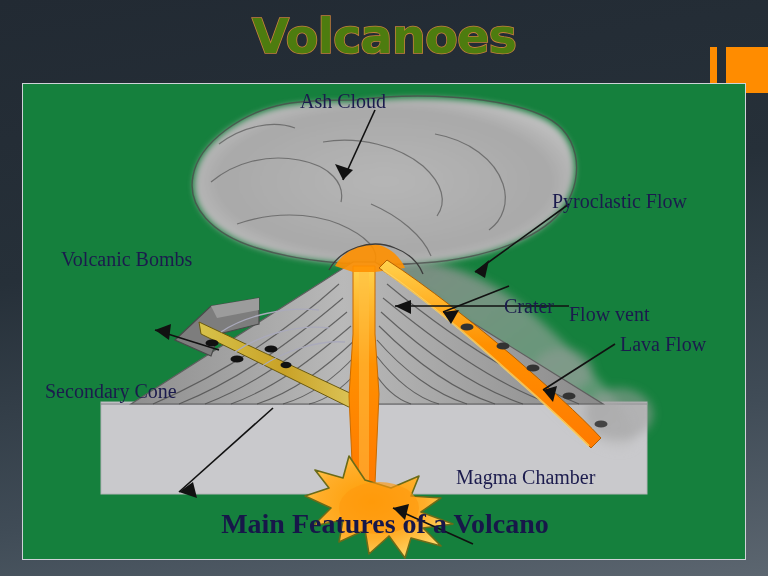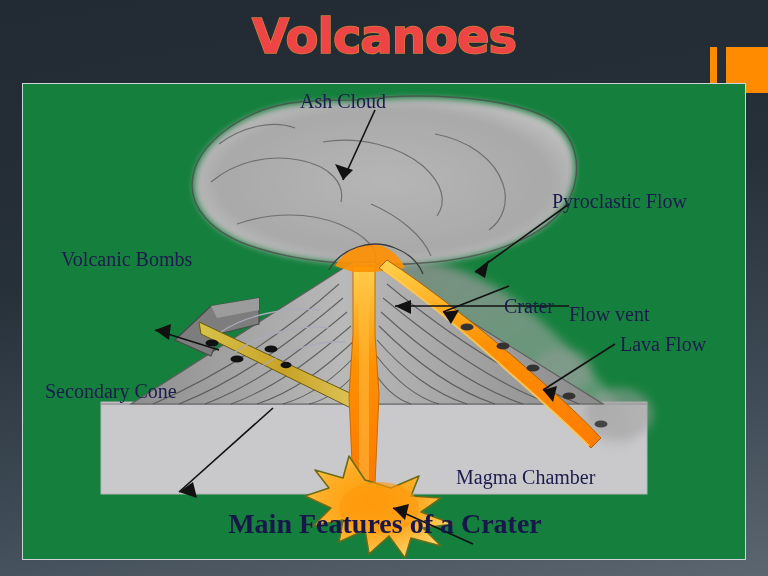--- a/index.html
+++ b/index.html
@@ -20,21 +20,21 @@
     position:absolute; left:726px; top:47px; width:42px; height:46px;
     background:#ff8c00;
   }
 
   
   .slide-title{
     position:absolute; left:0; top:10px; width:768px;
     text-align:center;
     font-family:"DejaVu Sans", sans-serif;
     font-weight:bold; font-size:48px; letter-spacing:-1px;
-    color:#ef4444;
+    color:#4d7c0f;
     -webkit-text-stroke:1.6px #c8803c;
     paint-order:stroke fill;
     line-height:1.1;
   }
 
   
   .panel{
     position:absolute; left:22px; top:83px; width:724px; height:477px;
     background:#15803d;
     border:1px solid #cfd3d8;
@@ -249,16 +249,16 @@
 
     <div class="lbl lbl-ash" style="left:277px;top:7px;">Ash Cloud</div>
     <div class="lbl lbl-pyro" style="left:529px;top:107px;">Pyroclastic Flow</div>
     <div class="lbl lbl-bombs" style="left:38px;top:165px;">Volcanic Bombs</div>
     <div class="lbl lbl-crater" style="left:481px;top:212px;">Crater</div>
     <div class="lbl lbl-mainvent" style="left:546px;top:220px;">Flow vent</div>
     <div class="lbl lbl-seccone" style="left:22px;top:257px;">Secondary Cone</div>
     <div class="lbl lbl-lava" style="left:597px;top:250px;">Lava Flow</div>
     <div class="lbl lbl-magma" style="left:433px;top:383px;">Magma Chamber</div>
 
-    <div class="caption" style="top:424px;width:724px;">Main Features of a Crater</div>
+    <div class="caption" style="top:424px;width:724px;">Main Features of a Volcano</div>
   </div>
 
 </div>
 
 </body></html>

